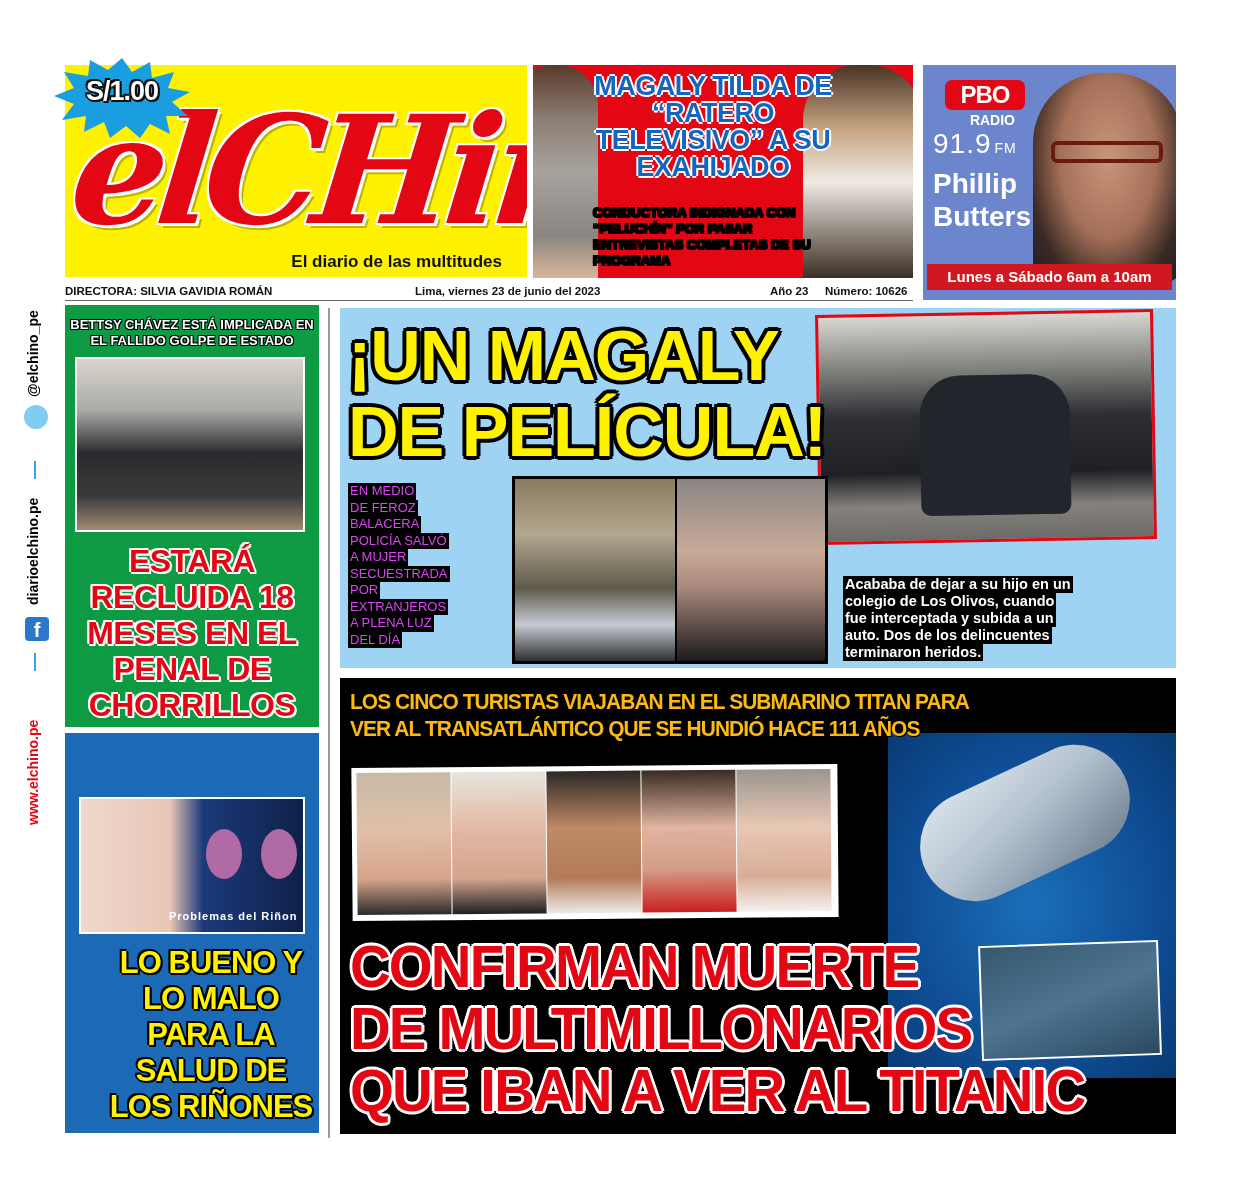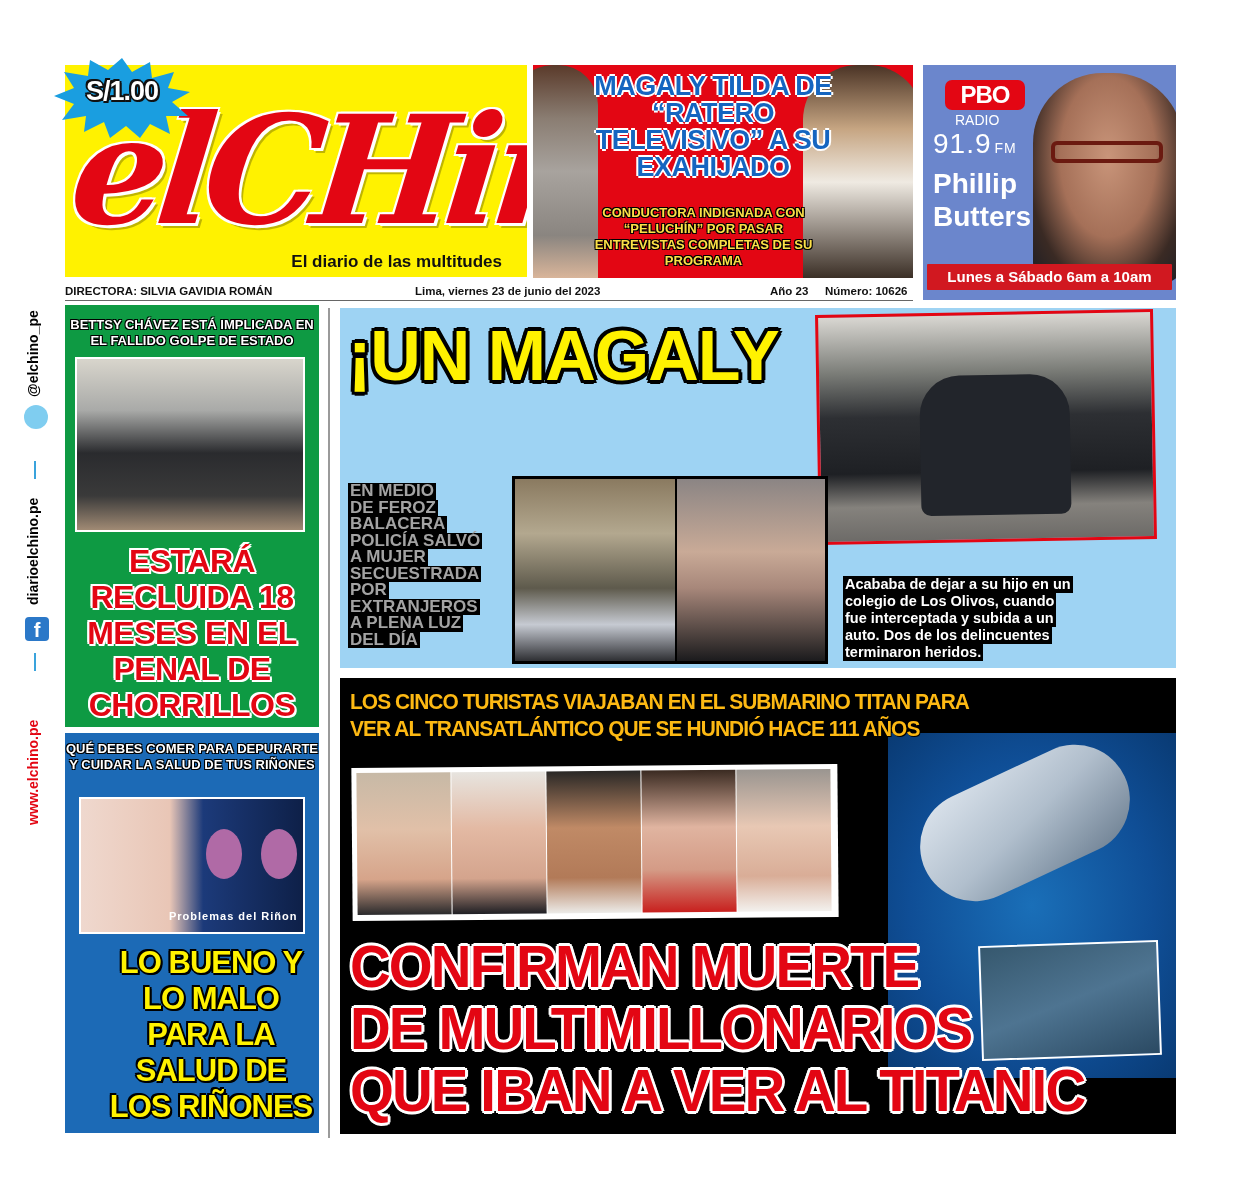--- a/index.html
+++ b/index.html
@@ -26,34 +26,34 @@
   .magaly { left: 533px; top: 65px; width: 380px; height: 213px; background: #e30613; overflow: hidden; }
   .magaly .person-l { position: absolute; left: -20px; top: 0; width: 85px; height: 213px;
                       background: linear-gradient(180deg, #5a3a2a 0%, #8a7d72 25%, #a8a39e 50%, #8a8580 80%, #d9b59a 100%);
                       border-radius: 40px 40px 0 0; }
   .magaly .person-r { position: absolute; right: -10px; top: 0; width: 120px; height: 213px;
                       background: linear-gradient(180deg, #4a3325 0%, #c6a582 30%, #efeae2 55%, #3b2f26 100%);
                       border-radius: 55px 55px 0 0; }
   .magaly-head { position: absolute; left: 50px; top: 8px; width: 260px; text-align: center;
                  font-weight: bold; font-size: 27px; line-height: 27px; color: #1565c0; letter-spacing: -0.5px;
                  text-shadow: 2px 0 0 #fff, -2px 0 0 #fff, 0 2px 0 #fff, 0 -2px 0 #fff; }
-  .magaly-sub { position: absolute; left: 48px; top: 140px; width: 245px; text-align: center;
-                font-weight: bold; font-size: 13px; line-height: 16px; color: #fde047;
+  .magaly-sub { position: absolute; left: 60px; top: 140px; width: 245px; text-align: left;
+                font-weight: bold; font-size: 13px; line-height: 16px; color: #000000;
                 text-shadow: 1px 1px 0 #000, -1px -1px 0 #000, 1px -1px 0 #000, -1px 1px 0 #000; }
 
   
   .pbo { left: 923px; top: 65px; width: 253px; height: 235px; background: #6b86cc; overflow: hidden; }
   .pbo .host { position: absolute; left: 110px; top: 8px; width: 150px; height: 210px;
                background: radial-gradient(ellipse at 50% 40%, #c9957a 0%, #a57058 45%, #3a2a24 75%, #1d1d24 100%);
                border-radius: 70px 70px 20px 20px; }
   .pbo .glasses { position: absolute; left: 128px; top: 76px; width: 112px; height: 22px;
                   border: 4px solid #6b1a10; border-radius: 6px; }
   .pbo-logo { position: absolute; left: 22px; top: 15px; width: 80px; height: 30px; background: #e30613;
               border-radius: 7px; color: #fff; font-weight: bold; font-size: 24px; line-height: 30px; text-align: center; letter-spacing: -1px; }
-  .pbo-radio { position: absolute; left: 32px; top: 47px; width: 80px; text-align: left; color: #fff; font-weight: normal; font-size: 14px; }
+  .pbo-radio { position: absolute; left: 12px; top: 47px; width: 80px; text-align: right; color: #fff; font-weight: bold; font-size: 14px; }
   .pbo-freq { position: absolute; left: 10px; top: 63px; color: #fff; font-size: 28px; letter-spacing: 1px; }
   .pbo-freq small { font-size: 14px; margin-left: 3px; }
   .pbo-name { position: absolute; left: 10px; top: 102px; color: #fff; font-weight: bold; font-size: 28px; line-height: 33px; }
   .pbo-sched { position: absolute; left: 4px; top: 199px; width: 245px; height: 26px; background: #d11820;
                border-radius: 1px; color: #fff; font-weight: bold; font-size: 15px; line-height: 26px; text-align: center; }
 
   
   .dateline { left: 65px; top: 283px; width: 848px; height: 18px; border-bottom: 1px solid #666; font-weight: bold; font-size: 11.5px; color: #111; }
   .dateline span { position: absolute; top: 2px; }
 
@@ -85,21 +85,21 @@
 
   .vdivider { left: 328px; top: 308px; width: 2px; height: 830px; background: #9a9a9a; }
 
   
   .rescue { left: 340px; top: 308px; width: 836px; height: 360px; background: #9ed3f3; overflow: hidden; }
   .rescue-head { position: absolute; left: 8px; top: 10px; font-weight: bold; font-size: 70px; line-height: 76px; color: #fff200; letter-spacing: -1px; z-index: 3;
                  text-shadow: 4px 0 0 #000, -4px 0 0 #000, 0 4px 0 #000, 0 -4px 0 #000, 3px 3px 0 #000, -3px -3px 0 #000, 3px -3px 0 #000, -3px 3px 0 #000; }
   .rescue-car { position: absolute; left: 477px; top: 4px; width: 338px; height: 230px; border: 3px solid #e30613;
                 background: linear-gradient(180deg, #d9d7d2 0%, #7b7d78 25%, #2d2f33 45%, #1e2024 70%, #85827d 85%, #6d6b68 100%); transform: rotate(-1deg); }
   .car-body { position: absolute; left: 100px; top: 60px; width: 150px; height: 140px; background: #22252b; border-radius: 40px 40px 10px 10px; }
-  .rescue-deck { position: absolute; left: 8px; top: 175px; font-weight: bold; font-size: 17px; line-height: 16.5px; color: #a3a3a3; }
+  .rescue-deck { position: absolute; left: 8px; top: 175px; font-weight: normal; font-size: 13px; line-height: 16.5px; color: #d946ef; }
   .rescue-deck div { background: #000; display: inline-block; padding: 0 2px; }
   .rescue-photo { position: absolute; left: 172px; top: 168px; width: 316px; height: 188px; background: #000; padding: 3px; }
   .rescue-photo .l { position: absolute; left: 3px; top: 3px; width: 160px; height: 182px; background: linear-gradient(180deg, #8a7a60 0%, #b3a88f 30%, #5e5a4c 60%, #c6cad2 80%, #2e2f33 100%); }
   .rescue-photo .r { position: absolute; left: 165px; top: 3px; width: 148px; height: 182px; background: linear-gradient(180deg, #8b8584 0%, #c9aa97 40%, #a7877a 60%, #1b1b1d 100%); }
   .rescue-caption { position: absolute; left: 503px; top: 268px; font-weight: bold; font-size: 14.5px; line-height: 17px; color: #fff; }
   .rescue-caption div { background: #000; display: inline-block; padding: 0 2px; }
 
   
   .titan { left: 340px; top: 678px; width: 836px; height: 456px; background: #000; overflow: hidden; }
   .titan-sea { position: absolute; left: 548px; top: 55px; width: 288px; height: 345px;
@@ -167,37 +167,37 @@
   <div class="vtext" style="left:3px; top:520px; color:#e30613;">www.elchino.pe</div>
 </div>
 
 <div class="abs green">
   <div class="green-kicker">BETTSY CHÁVEZ ESTÁ IMPLICADA EN EL FALLIDO GOLPE DE ESTADO</div>
   <div class="photo"></div>
   <div class="green-head">ESTARÁ RECLUIDA 18 MESES EN EL PENAL DE CHORRILLOS</div>
 </div>
 
 <div class="abs blue">
-  <div class="blue-kicker">QUÉ DEBES COMER PARA DEPURARTE Y CUIDAR LA SALUD DE TUS RIÑONES</div>
   <div class="photo">
     <div class="kidney" style="left:125px;"></div>
     <div class="kidney" style="left:180px;"></div>
     <div class="photo-caption">Problemas del Riñon</div>
   </div>
   <div class="blue-head">LO BUENO Y LO MALO PARA LA SALUD DE LOS RIÑONES</div>
 </div>
 
 <div class="abs vdivider"></div>
 
 <div class="abs rescue">
   <div class="rescue-car">
     <div class="car-body"></div>
   </div>
   <div class="rescue-head">
     <div>¡UN MAGALY</div>
+    <div>DE PELÍCULA!</div>
   </div>
   <div class="rescue-deck">
     <div>EN MEDIO</div><br>
     <div>DE FEROZ</div><br>
     <div>BALACERA</div><br>
     <div>POLICÍA SALVÓ</div><br>
     <div>A MUJER</div><br>
     <div>SECUESTRADA</div><br>
     <div>POR</div><br>
     <div>EXTRANJEROS</div><br>

